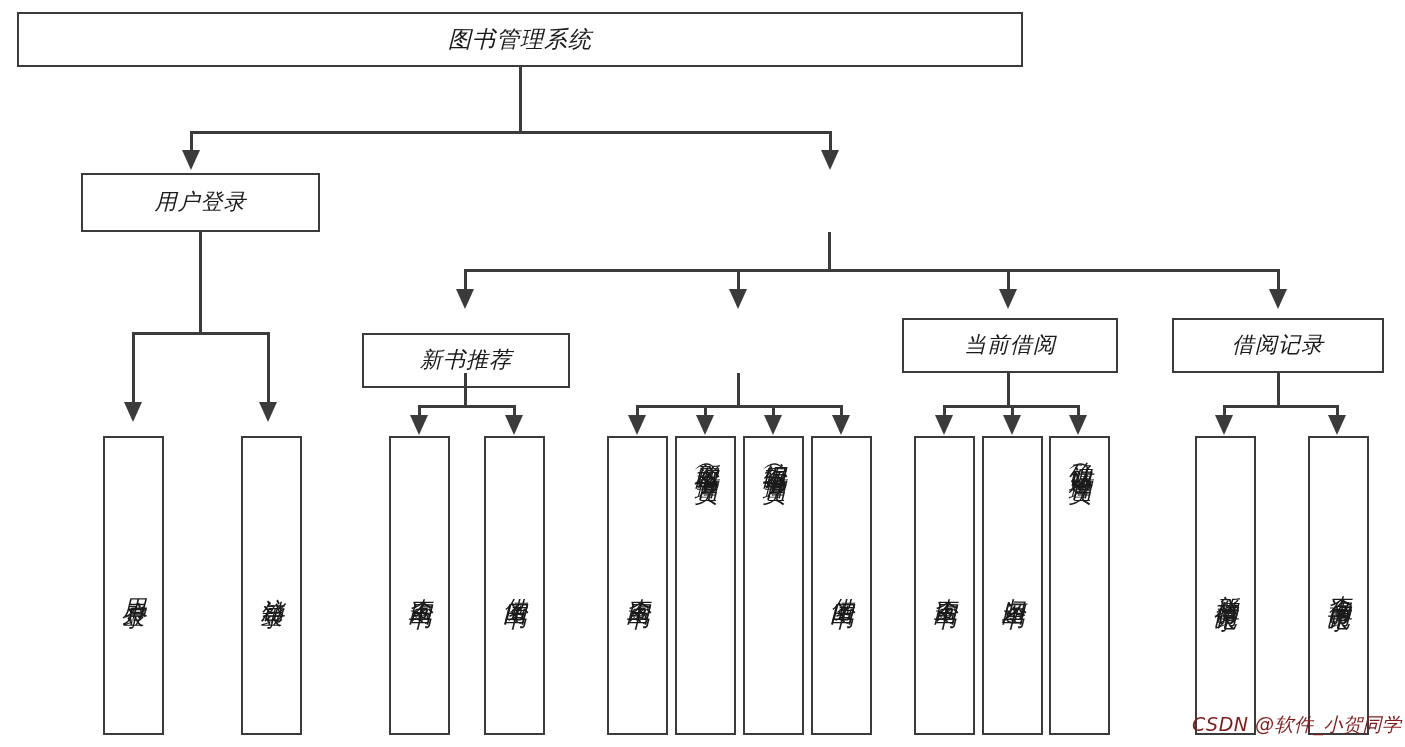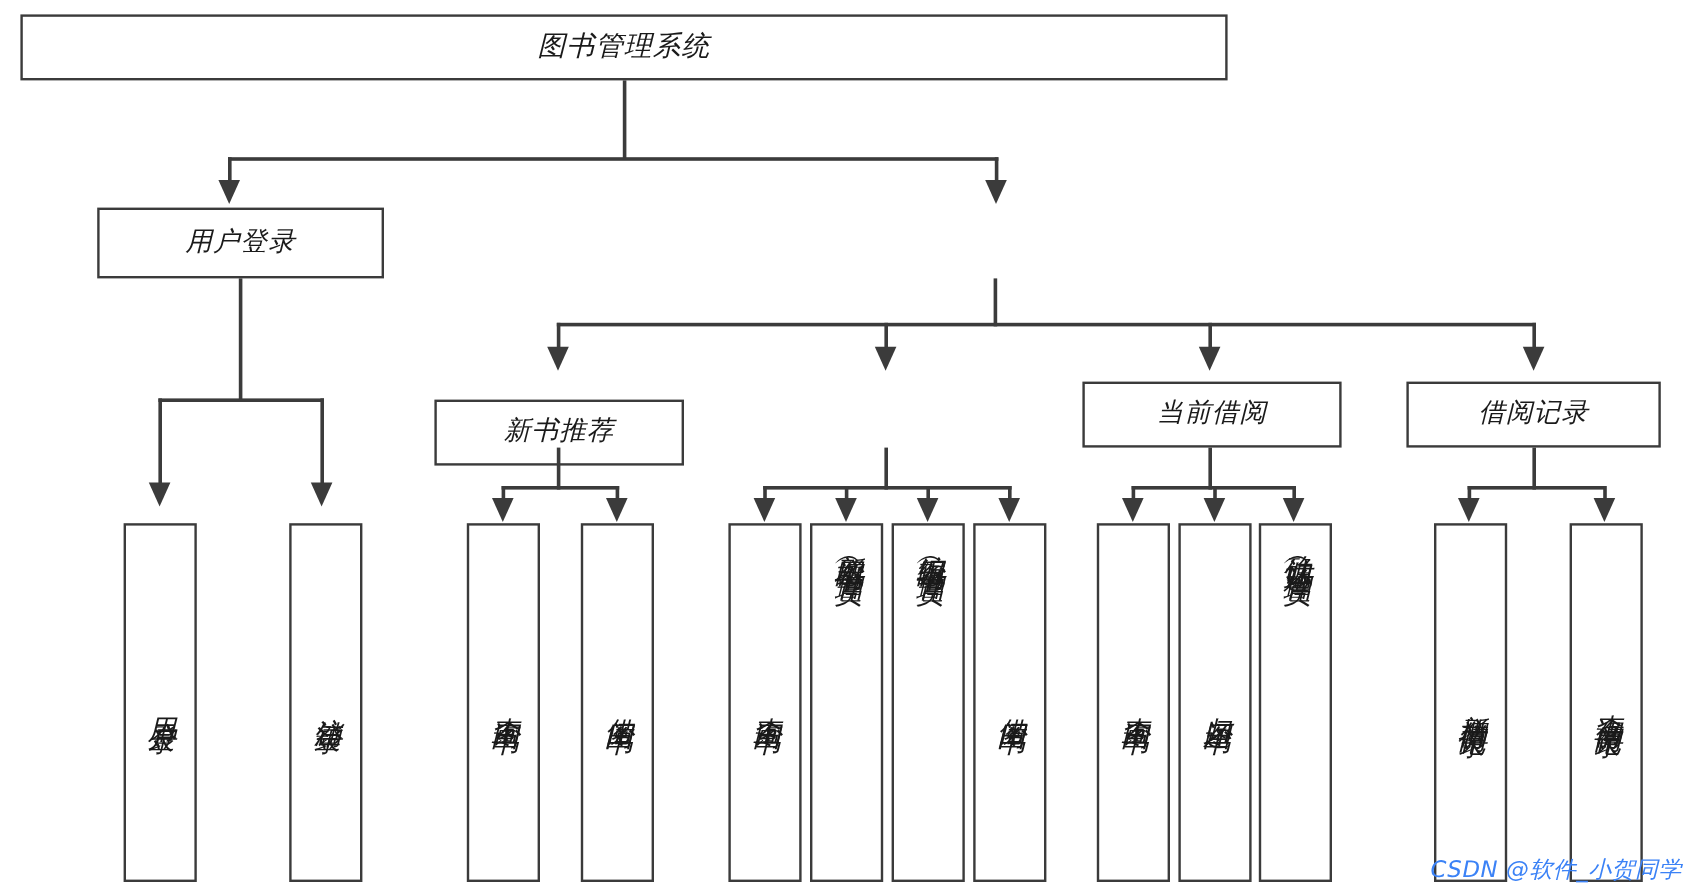--- a/index.html
+++ b/index.html
@@ -67,21 +67,21 @@
     width: 0;
     height: 0;
     border-left: 9px solid transparent;
     border-right: 9px solid transparent;
     border-top: 20px solid #3b3b3b;
   }
   
   #watermark {
     position: absolute;
     font-size: 19px;
-    color: #3b82f6;
+    color: #7f1d1d;
     white-space: nowrap;
     letter-spacing: 0.5px;
     font-family: "DejaVu Sans", "Liberation Sans", sans-serif;
   }
 </style>
 </head>
 <body>
 
 <div id="canvas">
 

